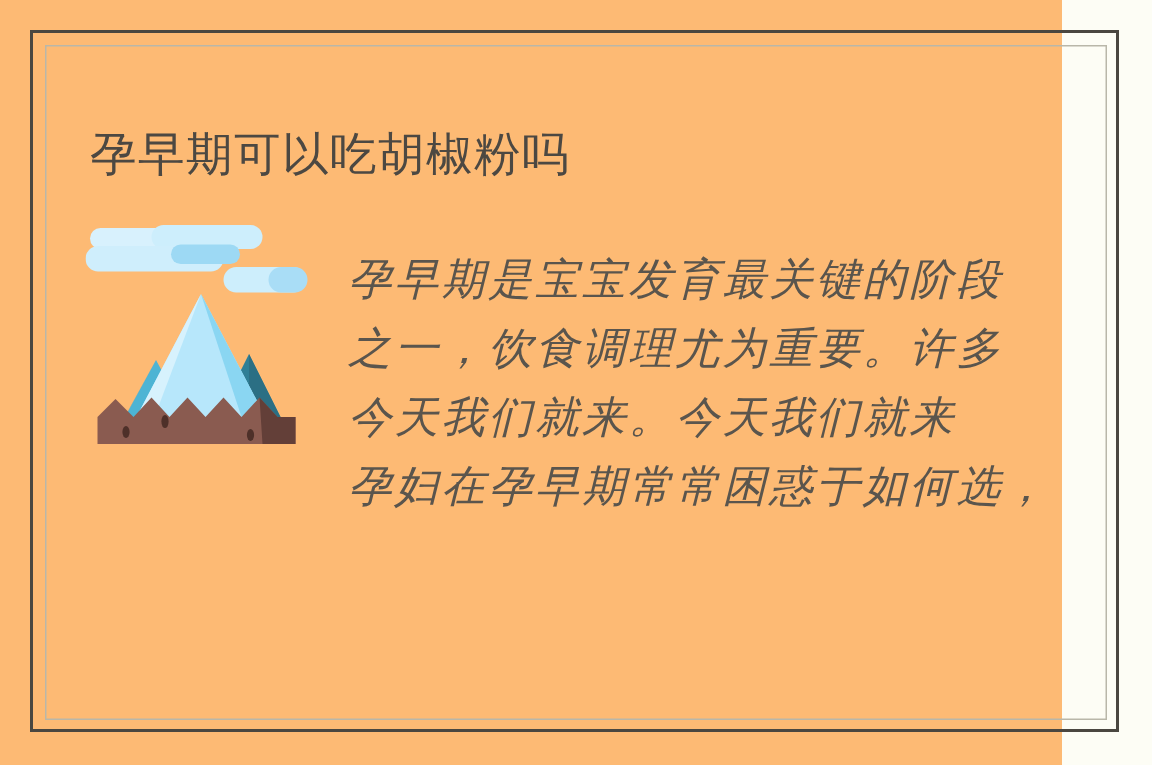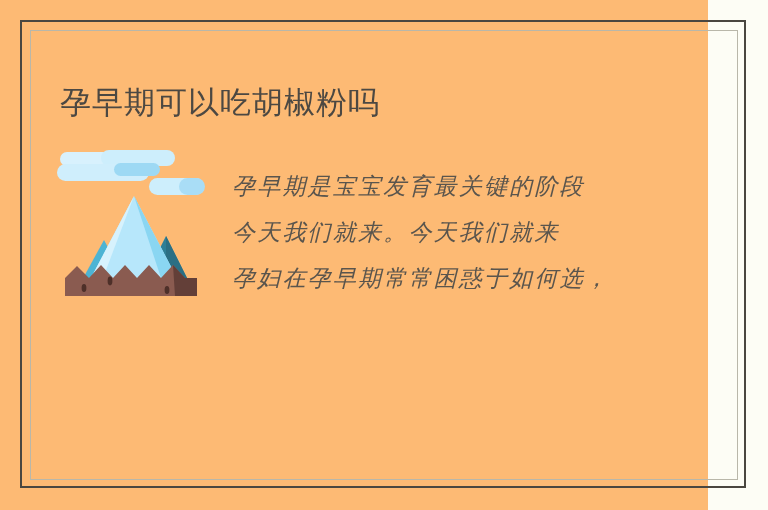--- a/index.html
+++ b/index.html
@@ -66,21 +66,21 @@
 
   
   .body-text {
     position: absolute;
     left: 232px;
     top: 163px;
     width: 430px;
   }
   .body-line {
     font-family: "DejaVu Sans", sans-serif;
-    font-size: 23px;
+    font-size: 29px;
     line-height: 46px;
     color: #5a554d;
     letter-spacing: 2.2px;
     white-space: nowrap;
     font-style: italic;
     font-weight: 400;
   }
 </style>
 </head>
 <body>
@@ -118,17 +118,18 @@
       <path d="M116,117 L128,130 L140,130 L140,148 L118,148 Z" fill="#633f38"></path>
 
       <ellipse cx="27" cy="140" rx="2.4" ry="4" fill="#4e3029"></ellipse>
       <ellipse cx="53" cy="133" rx="2.4" ry="4.4" fill="#4e3029"></ellipse>
       <ellipse cx="110" cy="142" rx="2.4" ry="4" fill="#4e3029"></ellipse>
     </svg>
   </div>
 
   <div class="body-text">
     <div class="body-line">孕早期是宝宝发育最关键的阶段</div>
+    <div class="body-line">之一，饮食调理尤为重要。许多</div>
     <div class="body-line">今天我们就来。今天我们就来</div>
     <div class="body-line">孕妇在孕早期常常困惑于如何选，</div>
   </div>
 
 </div>
 
 </body></html>

